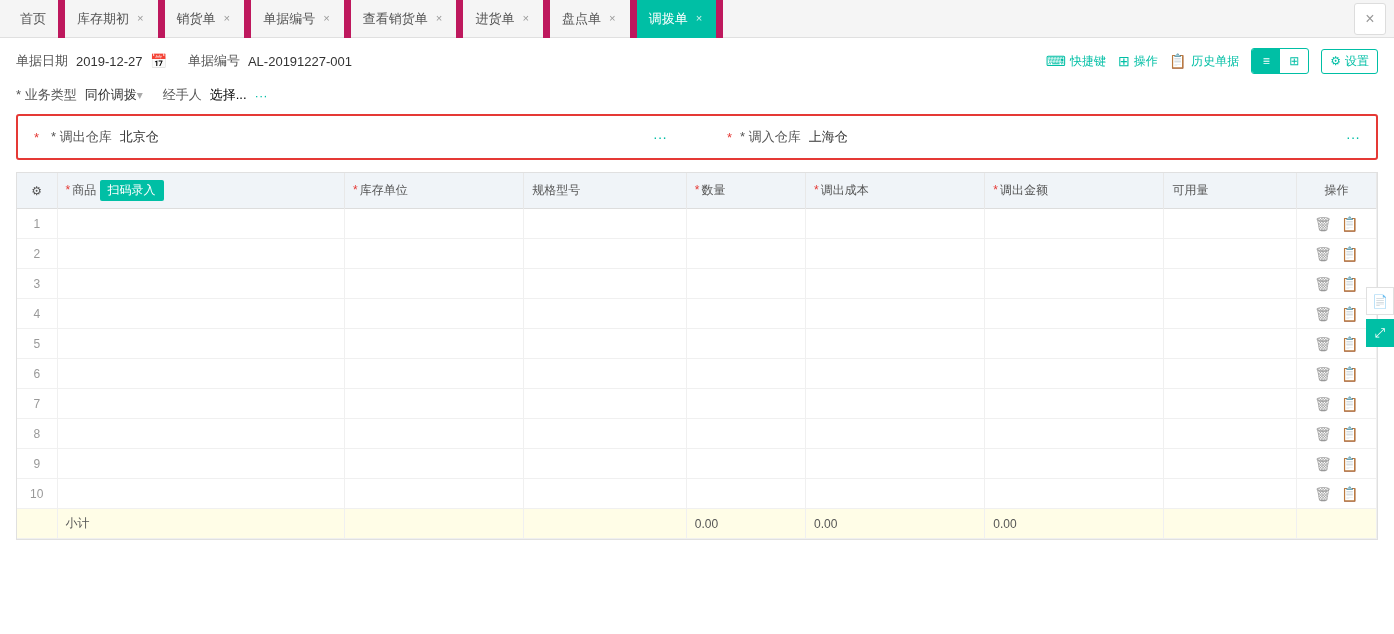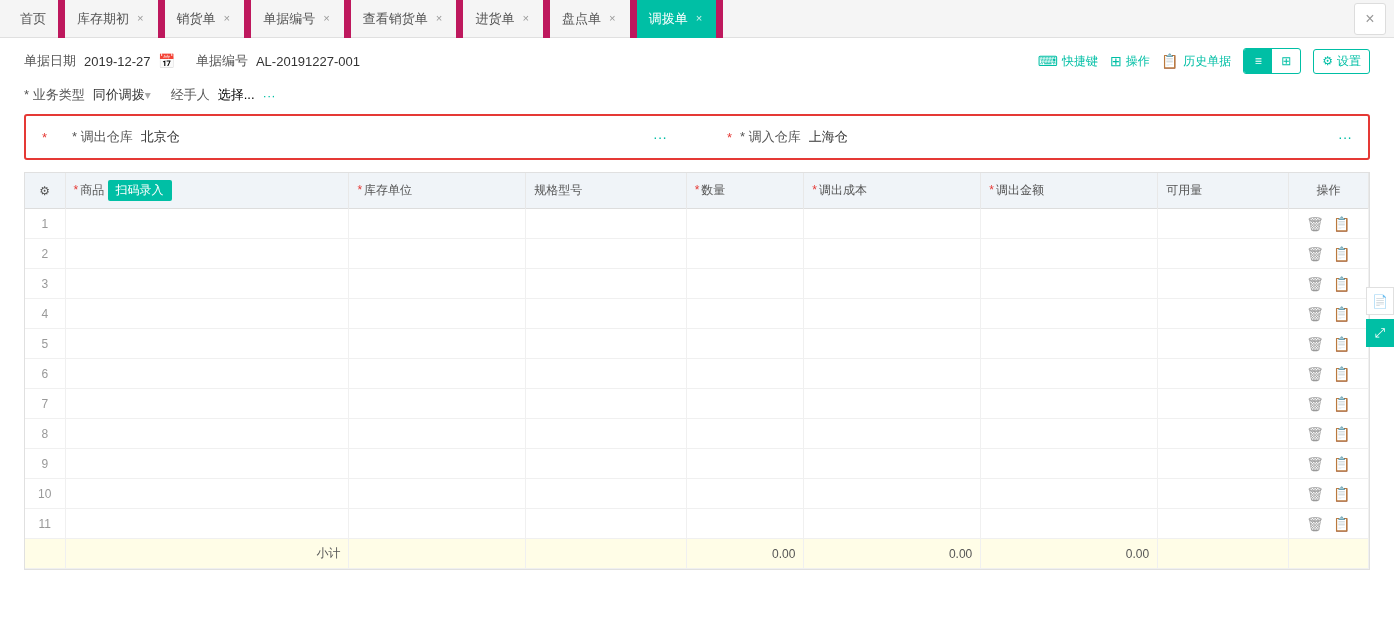--- a/index.html
+++ b/index.html
@@ -48,21 +48,21 @@
       cursor: pointer;
       font-size: 16px;
       color: #999;
       border: 1px solid #ddd;
       border-radius: 3px;
       background: #fff;
     }
 
     
     .main-content {
-      padding: 10px 24px;
+      padding: 10px 16px;
       background: #fff;
     }
 
     
     .form-header {
       display: flex;
       align-items: center;
       justify-content: space-between;
       margin-bottom: 12px;
     }
@@ -183,21 +183,21 @@
     thead th {
       padding: 7px 8px;
       text-align: left;
       font-weight: normal;
       color: #555;
       border-right: 1px solid #e8e8e8;
       white-space: nowrap;
     }
     thead th:first-child { width: 40px; text-align: center; }
     tbody tr { border-bottom: 1px solid #f0f0f0; }
-    tbody tr:last-child { background: #fffde7; text-align: right; }
+    tbody tr:last-child { background: #fffde7; }
     tbody td {
       padding: 6px 8px;
       border-right: 1px solid #f0f0f0;
       color: #555;
       height: 30px;
     }
     tbody td:first-child { text-align: center; color: #999; width: 40px; }
     .scan-btn {
       background: #00bfa5;
       color: #fff;
@@ -329,21 +329,21 @@
     <div class="form-field">
       <span class="form-field-label">经手人</span>
       <span class="placeholder-text">选择...</span>
       <span class="more-dots">···</span>
     </div>
   </div>
 
   <div class="warehouse-section">
     <div class="wh-field">
       <span class="required-star">*</span>
-      <span class="wh-label" style="margin-left:17px;">* 调出仓库</span>
+      <span class="wh-label" style="margin-left:4px;">* 调出仓库</span>
       <span class="wh-value">北京仓</span>
       <span class="more-btn">···</span>
     </div>
     <div class="wh-field" style="margin-left:60px;">
       <span class="required-star">*</span>
       <span class="wh-label">* 调入仓库</span>
       <span class="wh-value">上海仓</span>
       <span class="more-btn">···</span>
     </div>
   </div>
@@ -503,34 +503,20 @@
             <td></td>
             <td></td>
             <td></td>
             <td></td>
             <td></td>
             <td class="ops-col">
               <span class="op-icon">🗑</span>
               <span class="op-icon">📋</span>
             </td>
           </tr>
-          <tr class="total-row">
-            <td>11</td>
-            <td></td>
-            <td></td>
-            <td></td>
-            <td></td>
-            <td></td>
-            <td></td>
-            <td></td>
-            <td class="ops-col">
-              <span class="op-icon">🗑</span>
-              <span class="op-icon">📋</span>
-            </td>
-          </tr>
           <tr style="background:#fffde7;">
             <td></td>
             <td>小计</td>
             <td></td>
             <td></td>
             <td>0.00</td>
             <td>0.00</td>
             <td>0.00</td>
             <td></td>
             <td></td>

